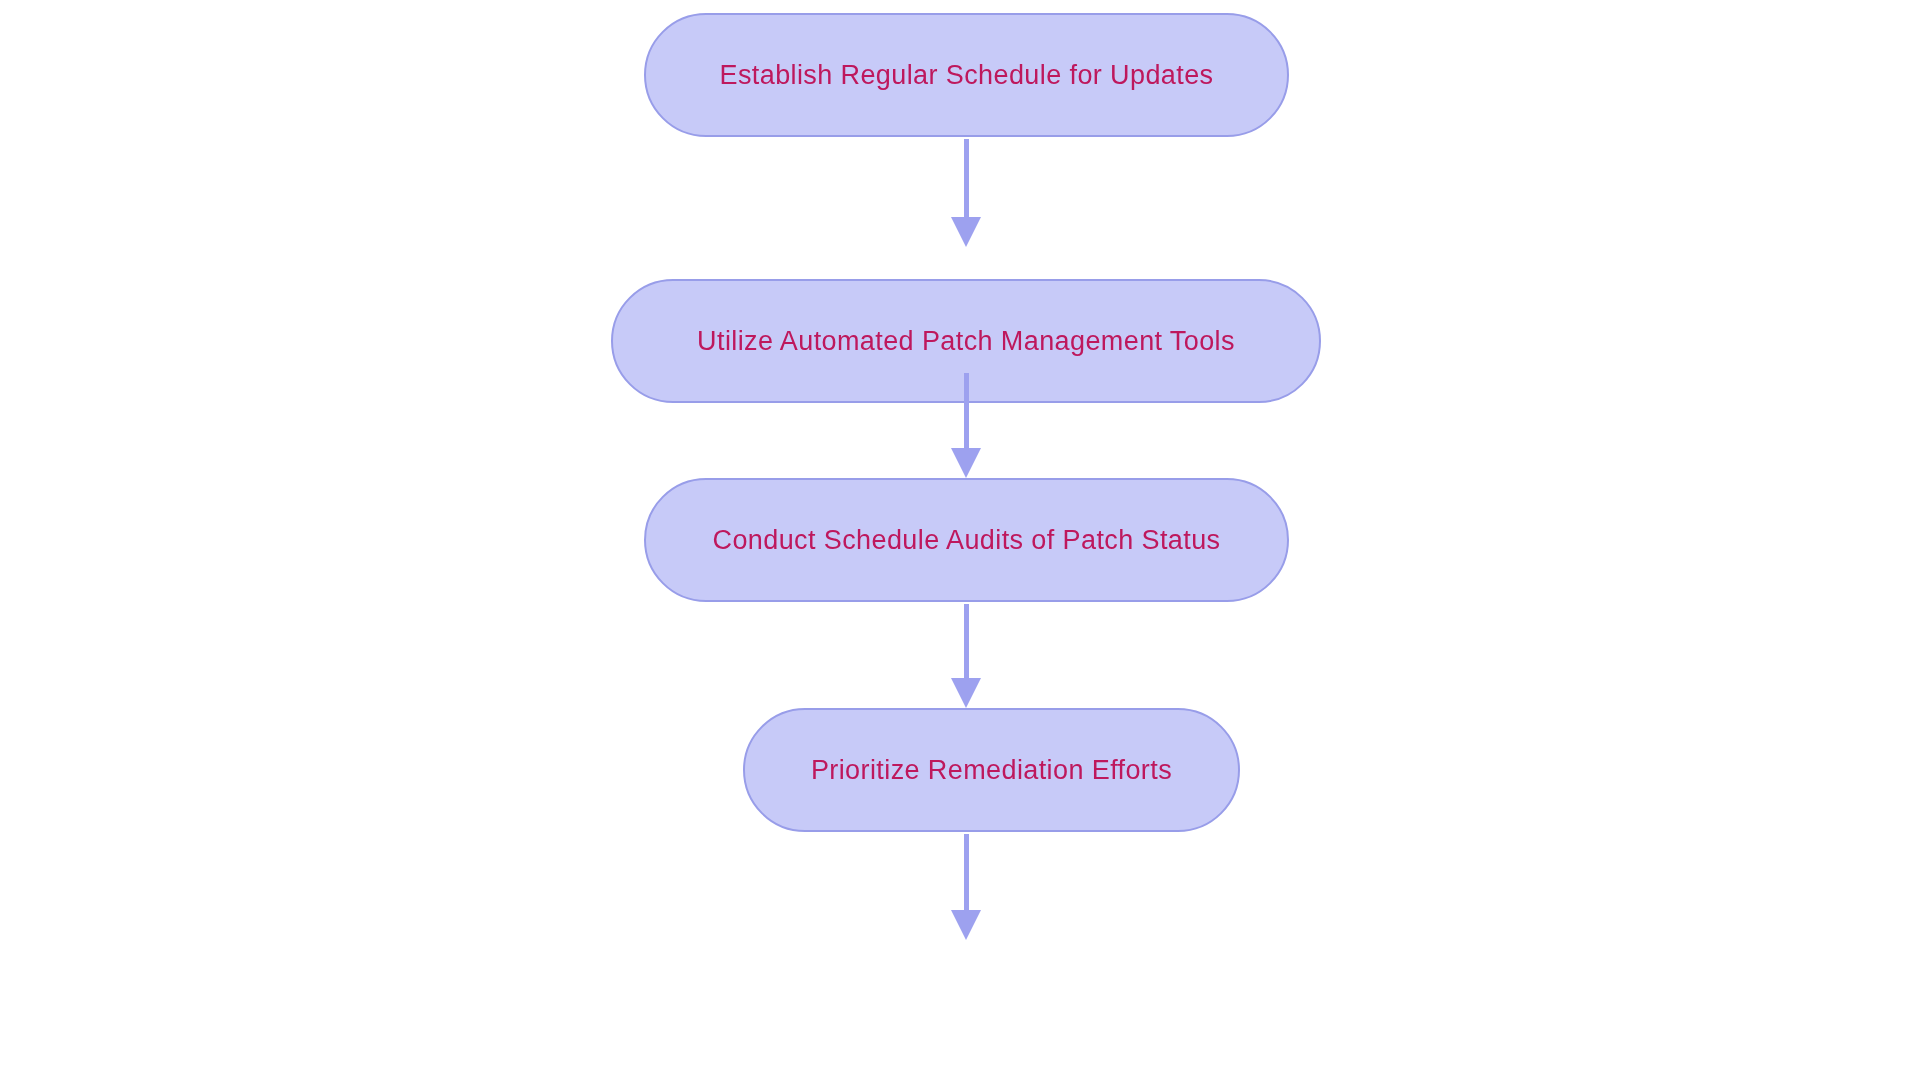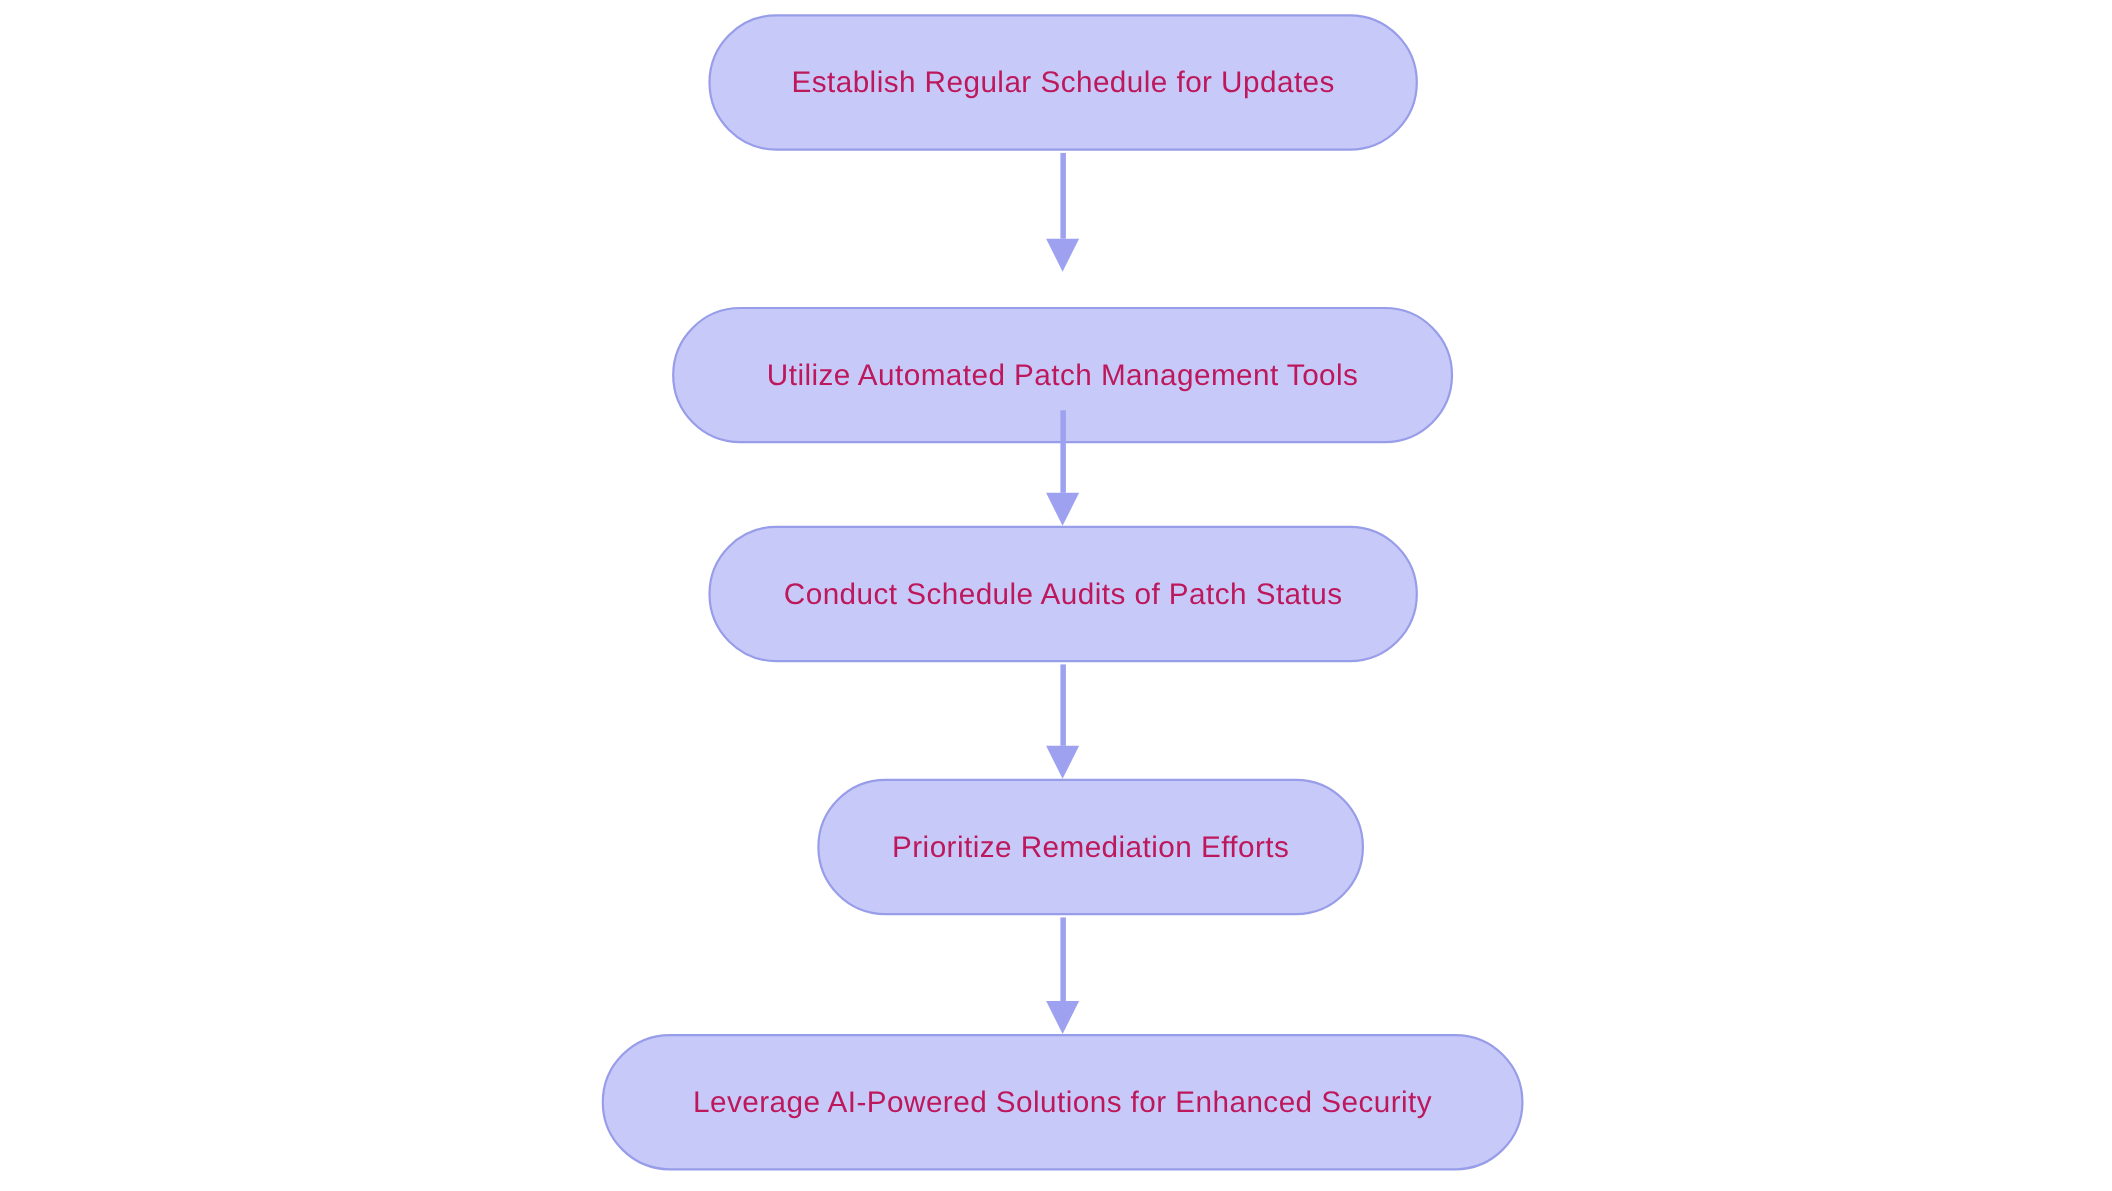--- a/index.html
+++ b/index.html
@@ -97,17 +97,14 @@
 
   <div class="node node-4">
     <span>Prioritize Remediation Efforts</span>
   </div>
 
   <div class="arrow arrow-4">
     <div class="stem"></div>
     <div class="head"></div>
   </div>
 
-  <div class="node node-5">
-    <span>Leverage AI-Powered Solutions for Enhanced Security</span>
-  </div>
 
 </div>
 
 </body></html>

